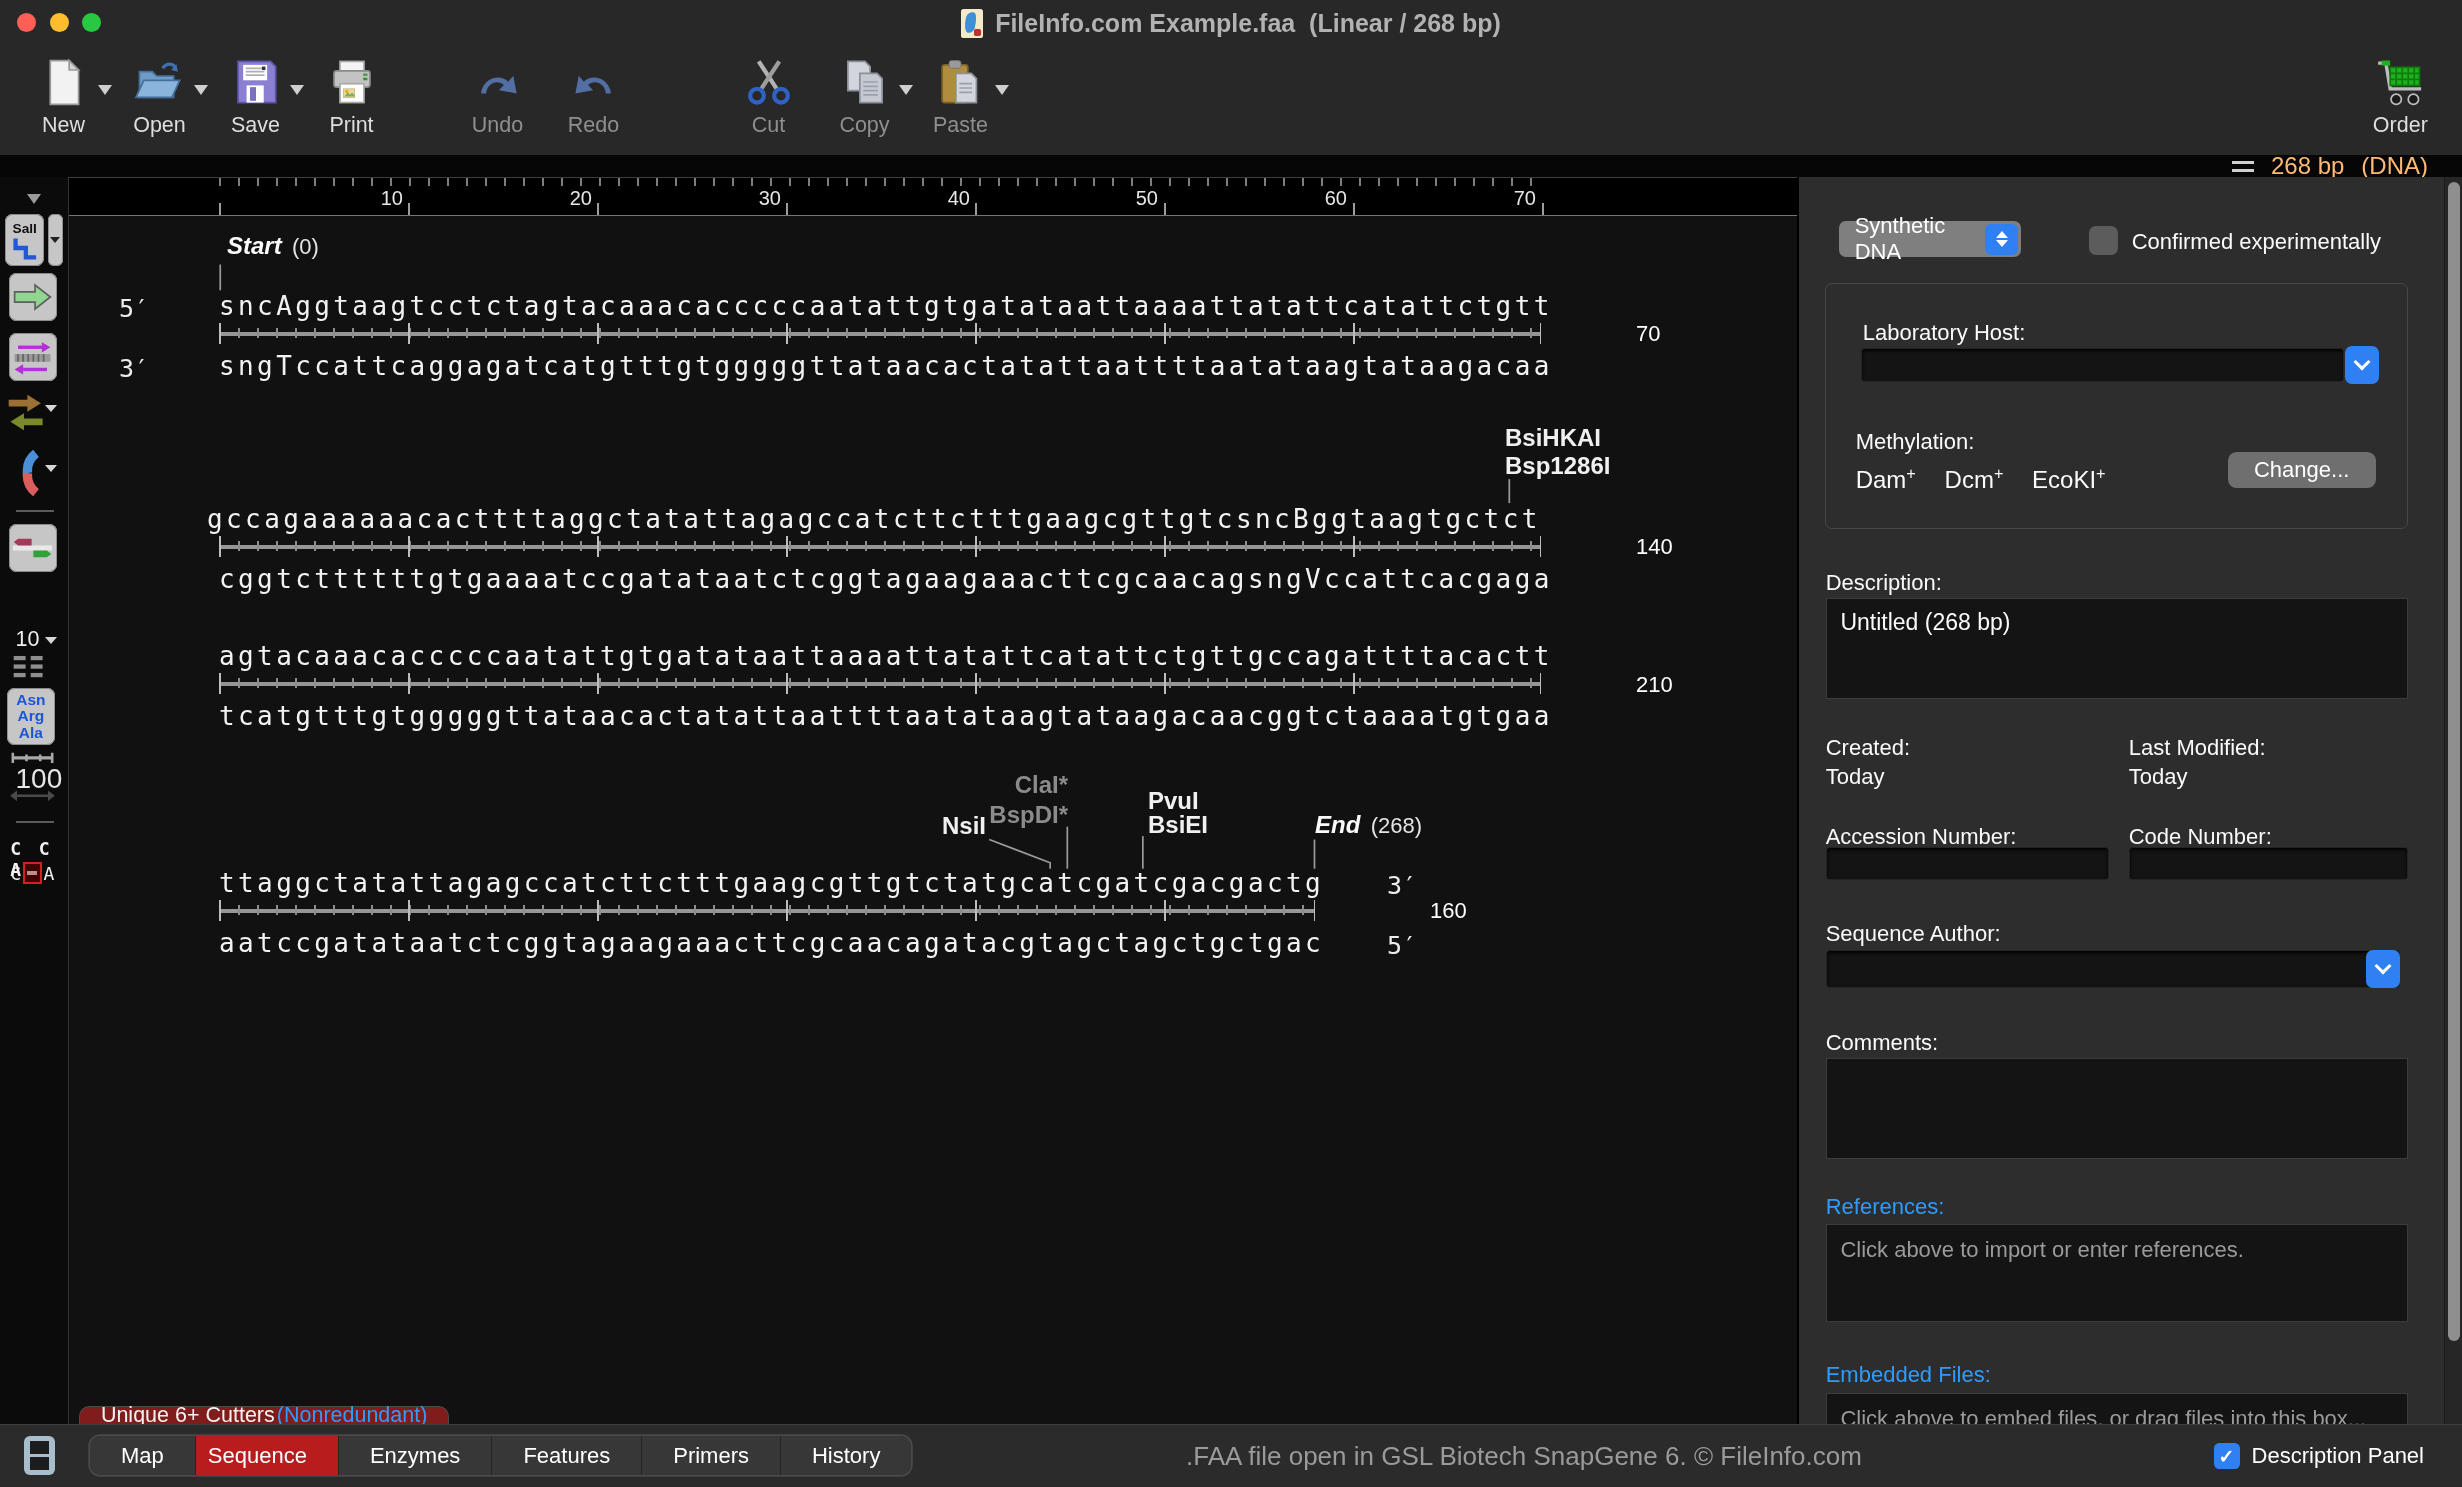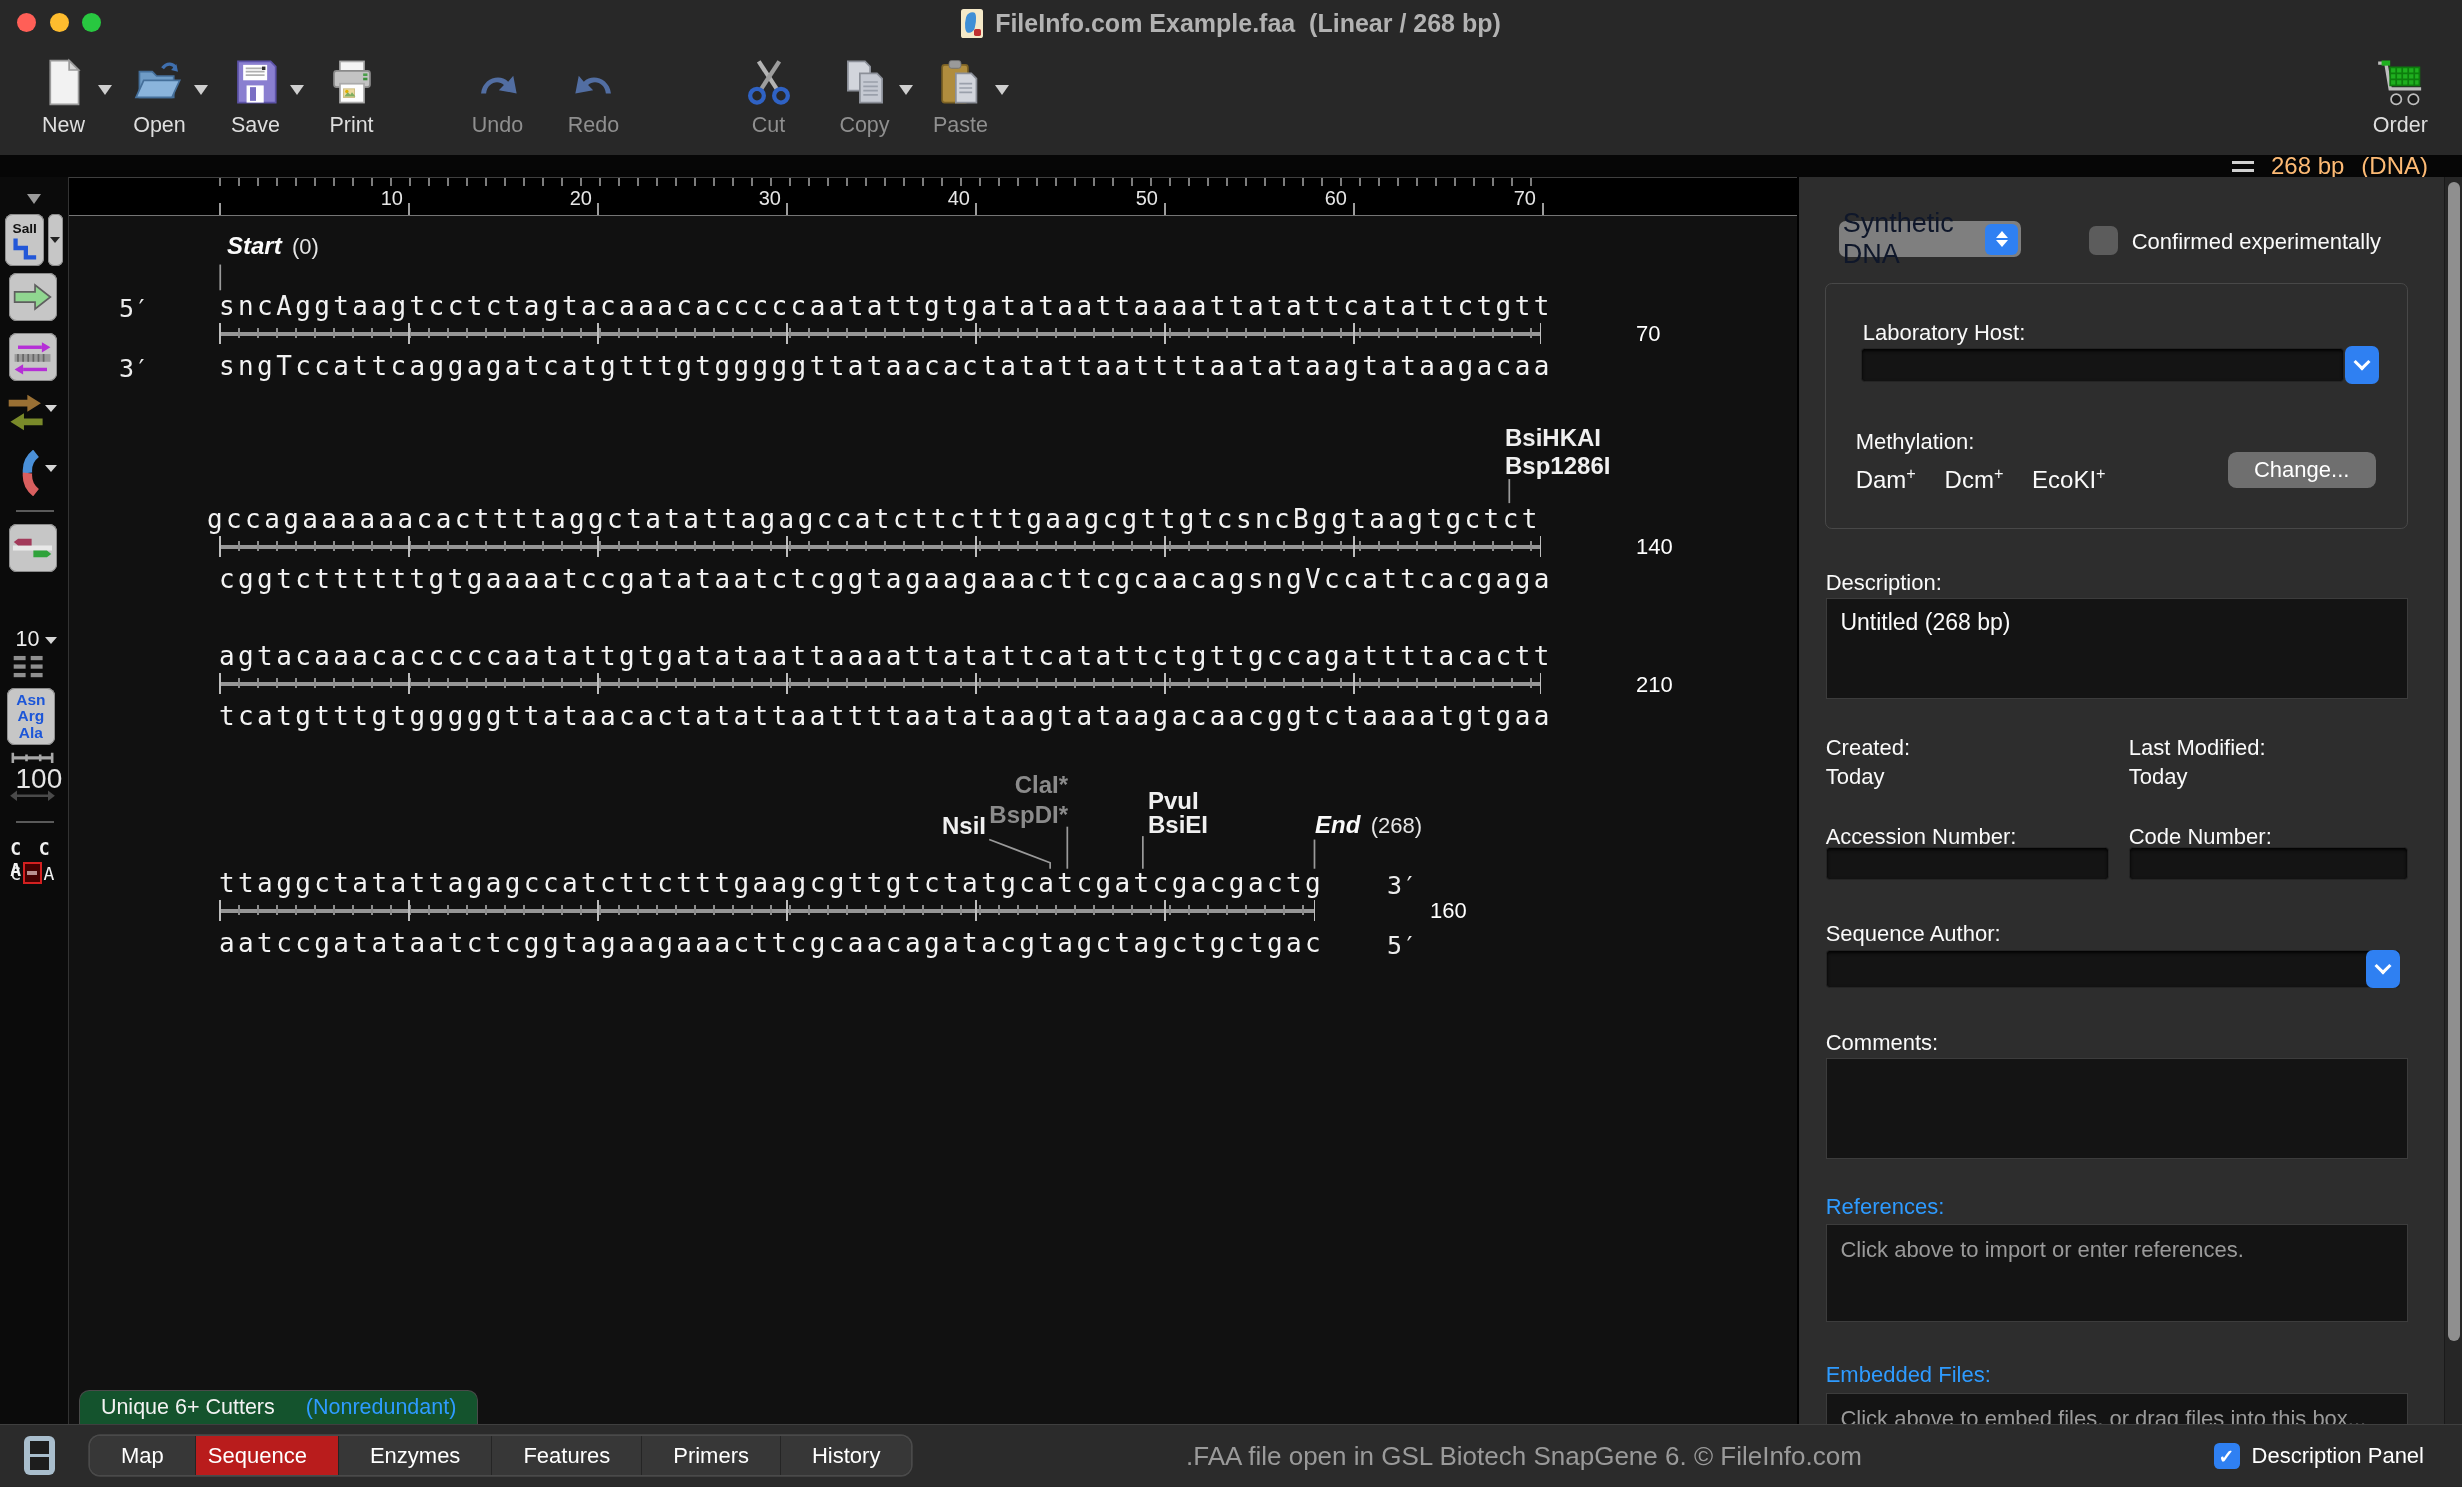--- a/index.html
+++ b/index.html
@@ -80,40 +80,40 @@
   .prime{ position:absolute; color:#ececec; font-size:25px; font-family:"DejaVu Sans Mono",monospace; }
   .rowno{ position:absolute; color:#fff; font-size:22px; }
   .marker{ position:absolute; display:flex; gap:10.3px; align-items:baseline; }
   .mk-name{ font-weight:bold; font-style:italic; font-size:24px; color:#fafafa; }
   .mk-pos{ font-size:22px; color:#e4e4e4; }
   .enz{ position:absolute; font-weight:bold; font-size:24px; color:#f0f0f0; }
   .enz.r{ text-align:right; }
   .enz.dimmed{ color:#8b8b8b; }
   .connectors{ position:absolute; inset:0; pointer-events:none; }
 
-  .cutters-tab{ position:absolute; left:10.3px; bottom:0; height:34px; display:flex; align-items:center; gap:31px;
-    padding:0 20.6px; background:#14532d; border:1.7px solid #4a4a4a; border-bottom:none; border-radius:10.3px 10.3px 0 0; }
+  .cutters-tab{ position:absolute; left:10.3px; bottom:0; height:18px; display:flex; align-items:center; gap:2px;
+    padding:0 20.6px; background:#7f1d1d; border:1.7px solid #4a4a4a; border-bottom:none; border-radius:10.3px 10.3px 0 0; }
   .ct-label{ color:#f2f2f2; font-size:21.5px; }
   .ct-sub{ color:#2e9bff; font-size:21.5px; }
 
   .vborder{ flex:0 0 1.7px; background:#000; }
 
   
   .descpanel{ position:relative; flex:0 0 645px; width:645px; background:#2d2d2d; overflow:hidden; }
   .dp-label{ position:absolute; font-size:22px; color:#fafafa; }
   .dp-link{ position:absolute; font-size:22px; color:#2e9bff; }
   .dp-box{ position:absolute; background:#141414; border:1.7px solid #3c3c3c; }
   .dp-box .hint{ display:block; padding:10.3px 13.7px; color:#9a9a9a; font-size:22px; line-height:29px; }
   .dp-box .val{ display:block; padding:10.3px 13.7px; color:#fafafa; font-size:23px; }
   .dp-input{ position:absolute; background:#141414; border:1.7px solid #242424; border-radius:3.4px; box-shadow:inset 0 1.7px 3.4px #000; }
   .combo-btn{ position:absolute; width:34px; height:38px; background:#2f80f2; border-radius:6.9px; display:flex; align-items:center; justify-content:center; }
   .chev{ width:12px; height:12px; border-right:3.4px solid #fff; border-bottom:3.4px solid #fff; transform:rotate(45deg); margin-top:-5.2px; }
   .dp-select{ position:absolute; left:40px; top:44px; width:182px; height:36px; background:#7f7f7f; border-radius:6.9px;
     display:flex; align-items:center; }
-  .dp-select .sel-txt{ flex:1; padding-left:4px; font-size:27px; color:#0f172a; }
+  .dp-select .sel-txt{ flex:1; padding-left:16px; font-size:22px; color:#ffffff; }
   .stepper{ width:33px; height:31px; margin-right:2.6px; background:#2f80f2; border-radius:6px; display:flex; flex-direction:column; align-items:center; justify-content:center; gap:2.6px; }
   .stp-up{ width:0; height:0; border-left:6px solid transparent; border-right:6px solid transparent; border-bottom:7.7px solid #fff; }
   .stp-dn{ width:0; height:0; border-left:6px solid transparent; border-right:6px solid transparent; border-top:7.7px solid #fff; }
   .dp-checkbox{ position:absolute; left:290px; top:49px; width:29px; height:29px; background:#5c5c5c; border-radius:6.9px; }
   .groupbox{ position:absolute; left:26px; top:106px; width:583px; height:246px; border:1.7px solid #484848; border-radius:6.9px; }
   .meth-row{ position:absolute; left:57px; top:287px; font-size:24px; color:#fafafa; }
   .meth-row sup{ font-size:16.3px; }
   .meth-row span.m{ margin-right:22px; }
   .change-btn{ position:absolute; left:429px; top:275px; width:148px; height:36px; background:#6f6f6f; border-radius:8.6px;
     display:flex; align-items:center; justify-content:center; font-size:22px; color:#fff; }

